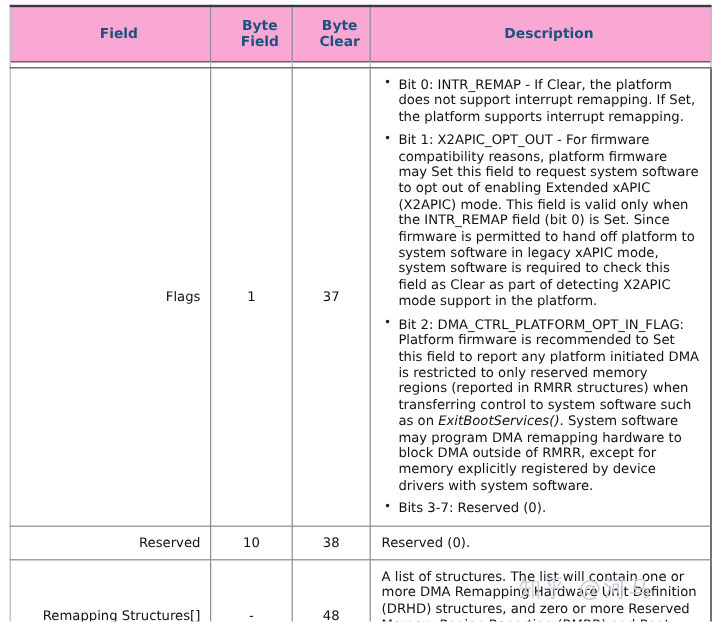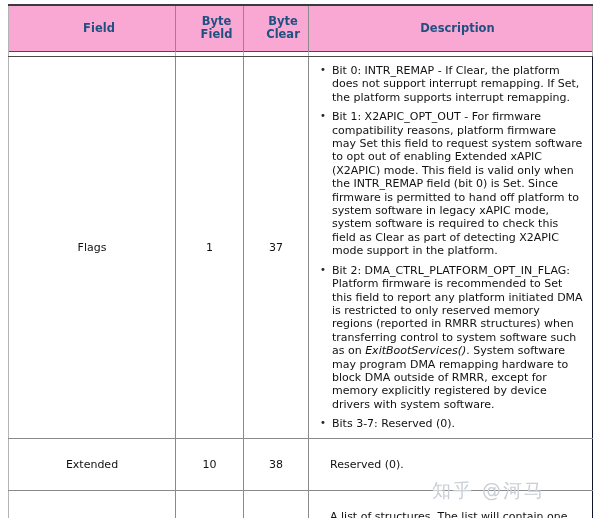--- a/index.html
+++ b/index.html
@@ -66,21 +66,21 @@
   
   tbody td {
     font-size: 11px;
     line-height: 13.4px;
     vertical-align: middle;
     border: 1px solid #8a8a8a;
     background: #ffffff;
   }
   tbody td.td-field {
     padding: 6px 8px;
-    text-align: center;
+    text-align: right;
     border-left: 1px solid #b4b4b4;
   }
   tbody td.td-num {
     padding: 6px 4px;
     text-align: center;
   }
   tbody td.td-desc {
     padding: 7px 9px 7px 9px;
     text-align: left;
     vertical-align: top;
@@ -103,21 +103,21 @@
   ul.bullets > li::before {
     content: "\2022";
     position: absolute;
     left: 2px;
     top: -1px;
     font-size: 10px;
     color: #222;
   }
   .it { font-style: italic; }
 
-  .plain-desc { margin: 12px; }
+  .plain-desc { margin: 0; }
 
   
   .watermark {
     position: absolute;
     left: 432px;
     top: 478px;
     font-size: 19px;
     letter-spacing: 2px;
     color: #c9cfd6;
     font-family: "DejaVu Sans", "Liberation Sans", sans-serif;
@@ -167,21 +167,21 @@
           <ul class="bullets">
               <li><span>Bit 0: INTR_REMAP - If Clear, the platform does not support interrupt remapping. If Set, the platform supports interrupt remapping.</span></li>
               <li><span>Bit 1: X2APIC_OPT_OUT - For firmware compatibility reasons, platform firmware may Set this field to request system software to opt out of enabling Extended xAPIC (X2APIC) mode. This field is valid only when the INTR_REMAP field (bit 0) is Set. Since firmware is permitted to hand off platform to system software in legacy xAPIC mode, system software is required to check this field as Clear as part of detecting X2APIC mode support in the platform.</span></li>
               <li><span>Bit 2: DMA_CTRL_PLATFORM_OPT_IN_FLAG: Platform firmware is recommended to Set this field to report any platform initiated DMA is restricted to only reserved memory regions (reported in RMRR structures) when transferring control to system software such as on </span><span class="it">ExitBootServices()</span><span>.  System software may program DMA remapping hardware to block DMA outside of RMRR, except for memory explicitly registered by device drivers with system software.</span></li>
               <li><span>Bits 3-7: Reserved (0).</span></li>
             </ul>
         </td>
       </tr>
 
       <tr>
-        <td class="td-field">Extended</td>
+        <td class="td-field">Reserved</td>
         <td class="td-num">10</td>
         <td class="td-num">38</td>
         <td class="td-desc">
           <p class="plain-desc">Reserved (0).</p>
         </td>
       </tr>
 
       <tr class="last-row">
         <td class="td-field">Remapping Structures[]</td>
         <td class="td-num">-</td>

